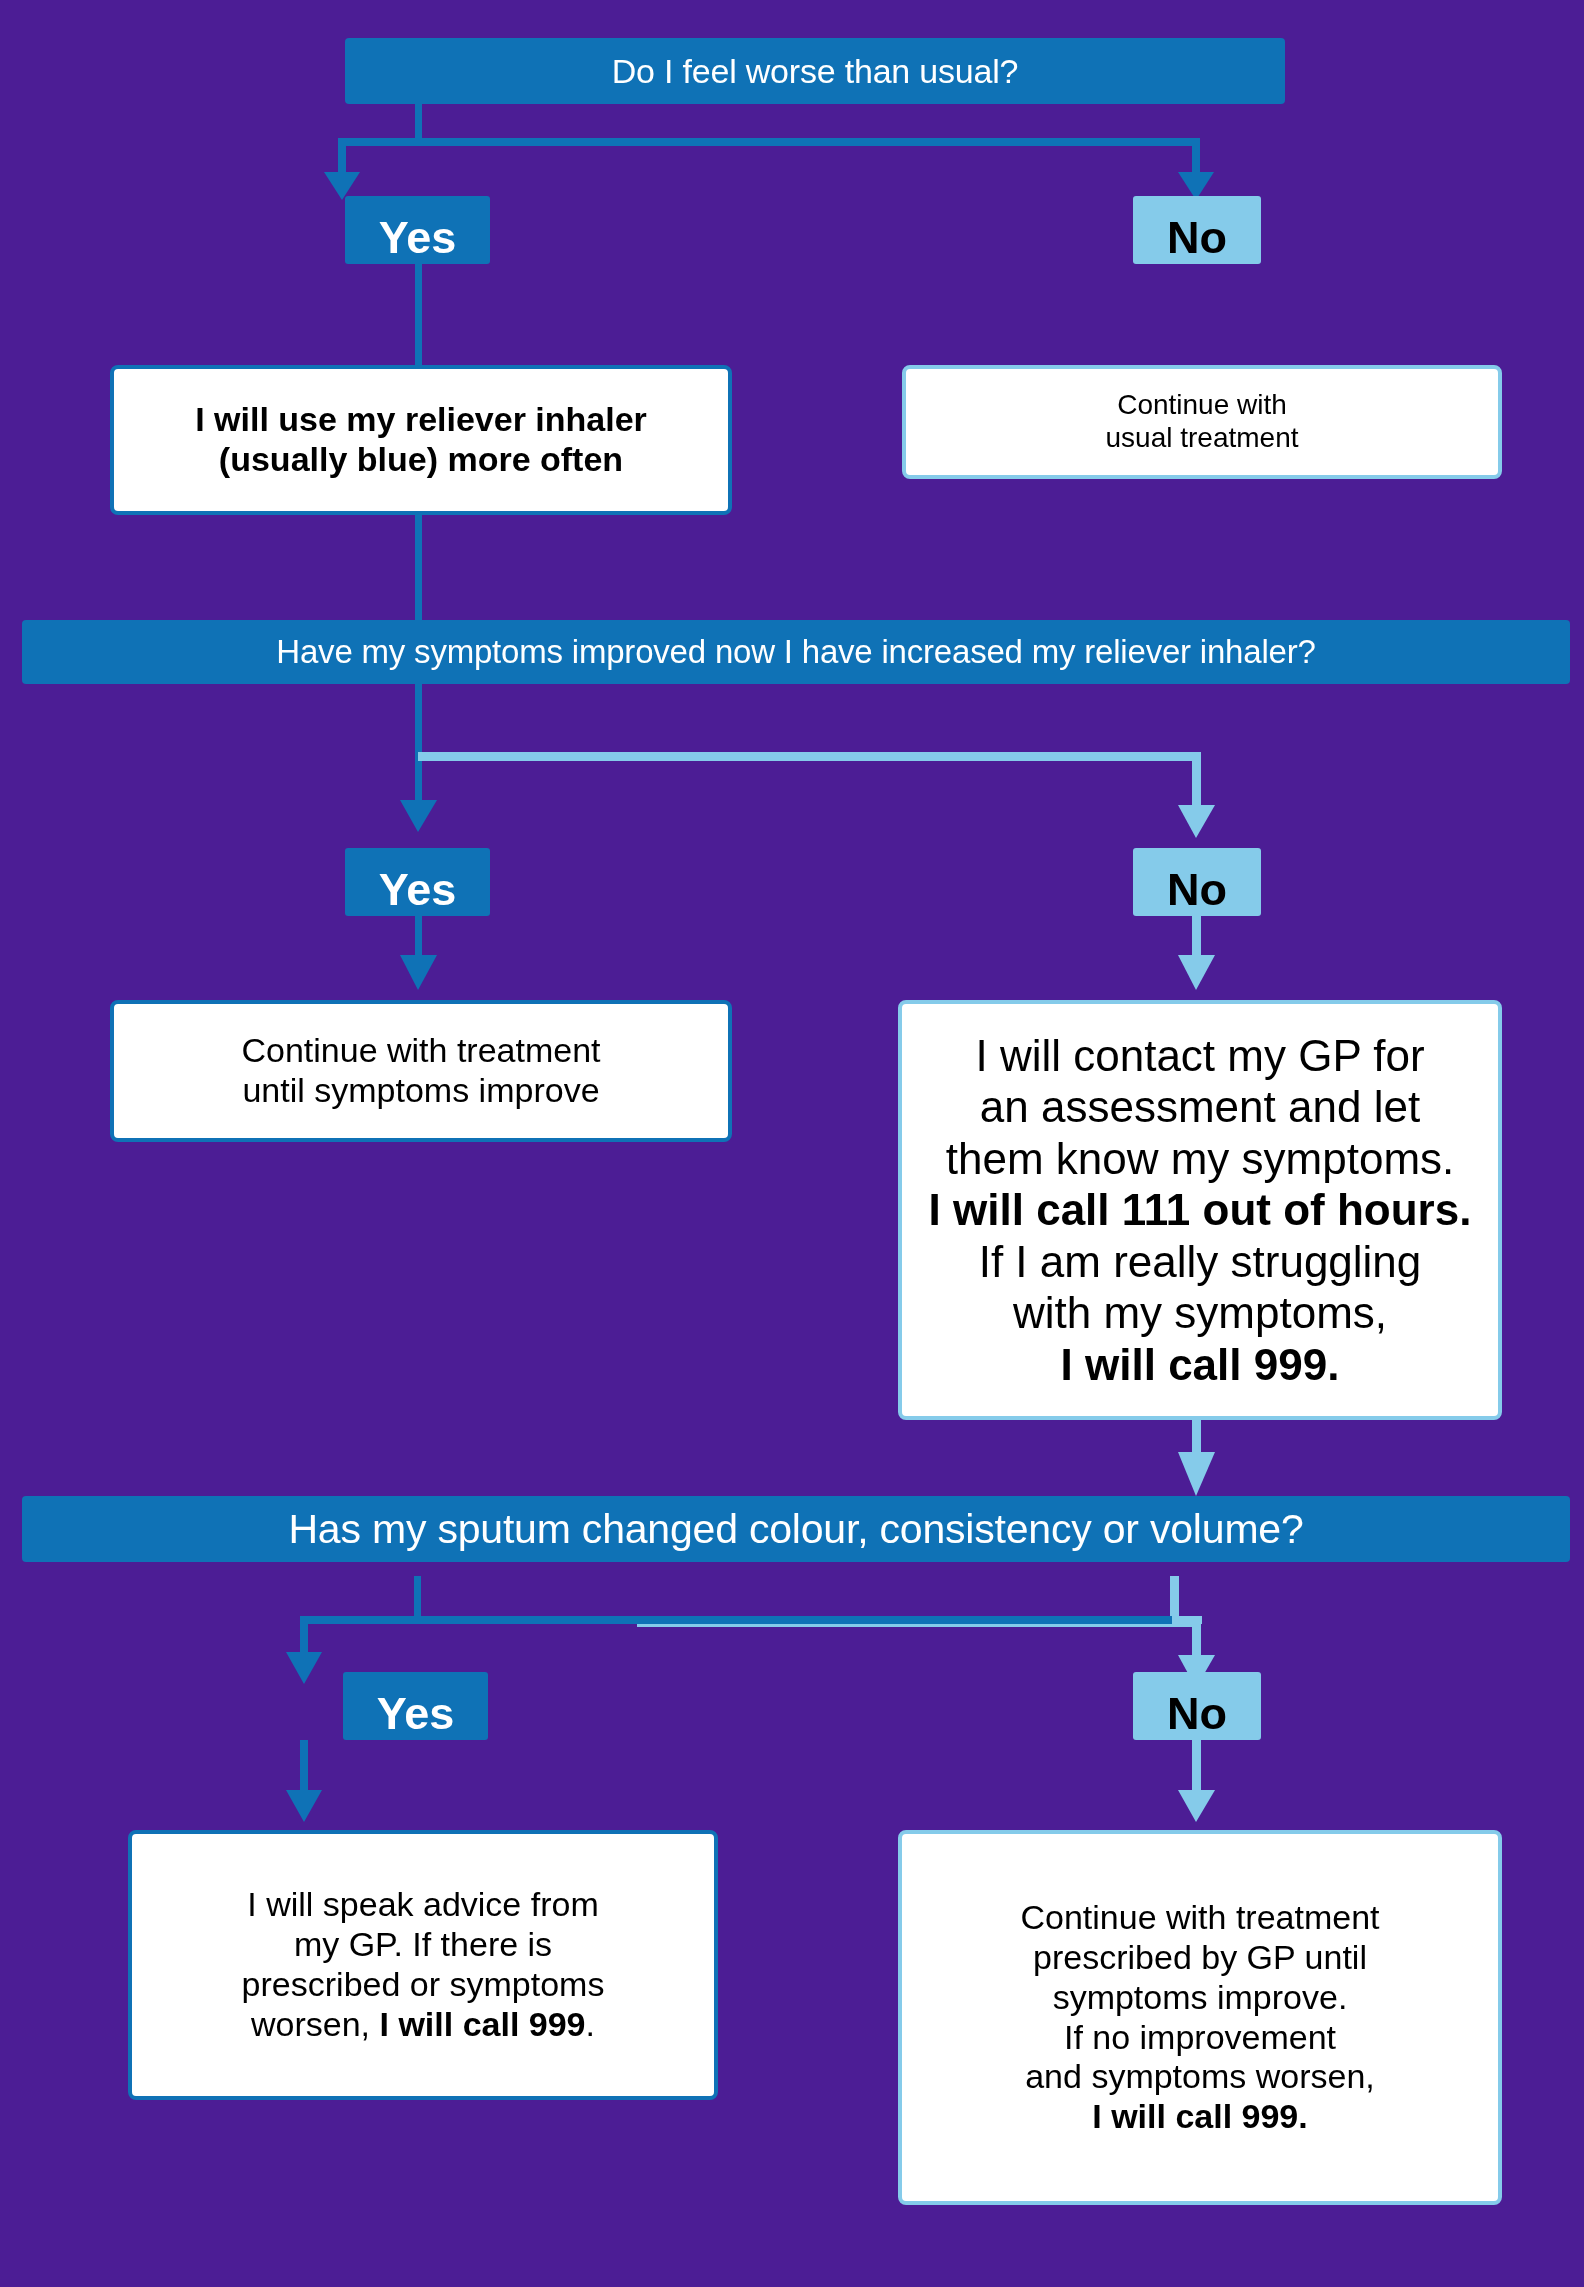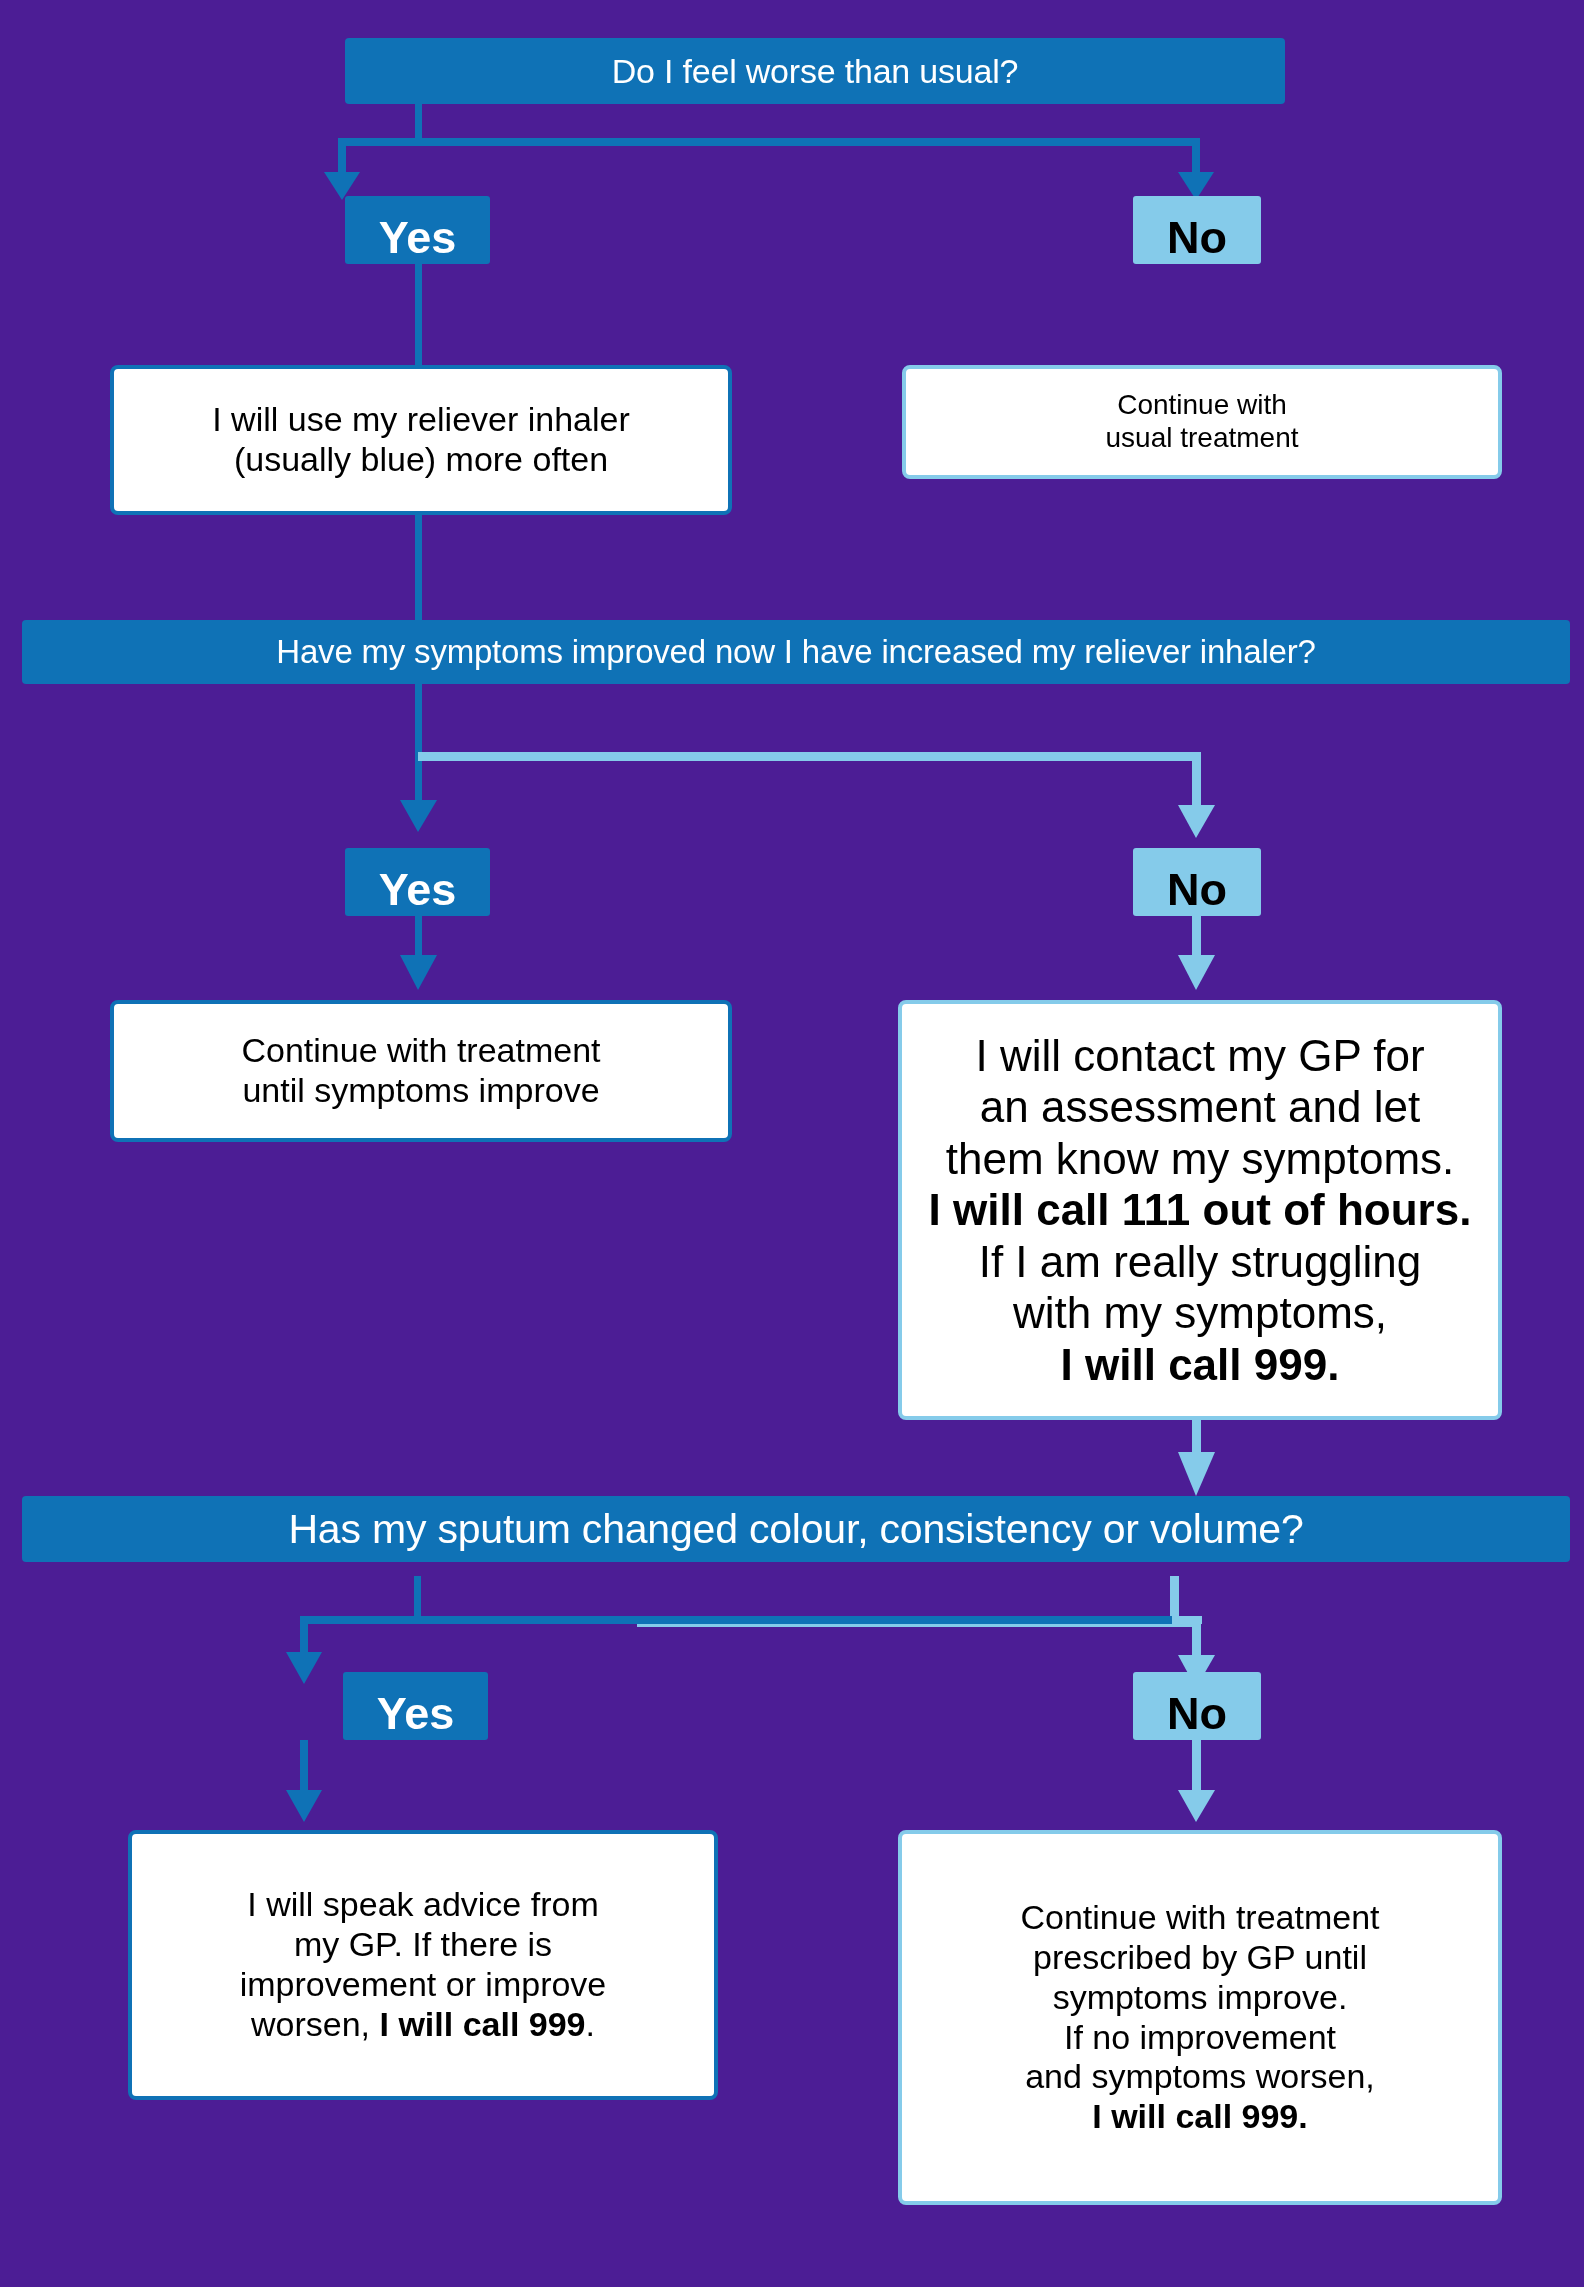--- a/index.html
+++ b/index.html
@@ -155,21 +155,21 @@
   </div>
 
   <div class="chip yes" style="left:345px; top:196px; width:145px; height:68px;">
     <span>Yes</span>
   </div>
 
   <div class="chip no" style="left:1133px; top:196px; width:128px; height:68px;">
     <span>No</span>
   </div>
 
-  <div class="obox dark" style="left:110px; top:365px; width:622px; height:150px; font-size:34px;">
+  <div class="obox dark" style="left:110px; top:365px; width:622px; height:150px; font-size:34px;font-weight:bold;">
     <div class="txt">
       <div>I will use my reliever inhaler</div>
       <div>(usually blue) more often</div>
     </div>
   </div>
 
   <div class="obox light" style="left:902px; top:365px; width:600px; height:114px; font-size:28px;">
     <div class="txt">
       <div>Continue with</div>
       <div>usual treatment</div>
@@ -216,21 +216,21 @@
   </div>
 
   <div class="chip no" style="left:1133px; top:1672px; width:128px; height:68px;">
     <span>No</span>
   </div>
 
   <div class="obox dark" style="left:128px; top:1830px; width:590px; height:270px; font-size:34px;">
     <div class="txt">
       <div>I will speak advice from</div>
       <div>my GP. If there is</div>
-      <div>improvement or improve</div>
+      <div>prescribed or symptoms</div>
       <div>
         <span>worsen, </span><b>I will call 999</b><span>.</span>
       </div>
     </div>
   </div>
 
   <div class="obox light" style="left:898px; top:1830px; width:604px; height:375px; font-size:34px;">
     <div class="txt">
       <div>Continue with treatment</div>
       <div>prescribed by GP until</div>

